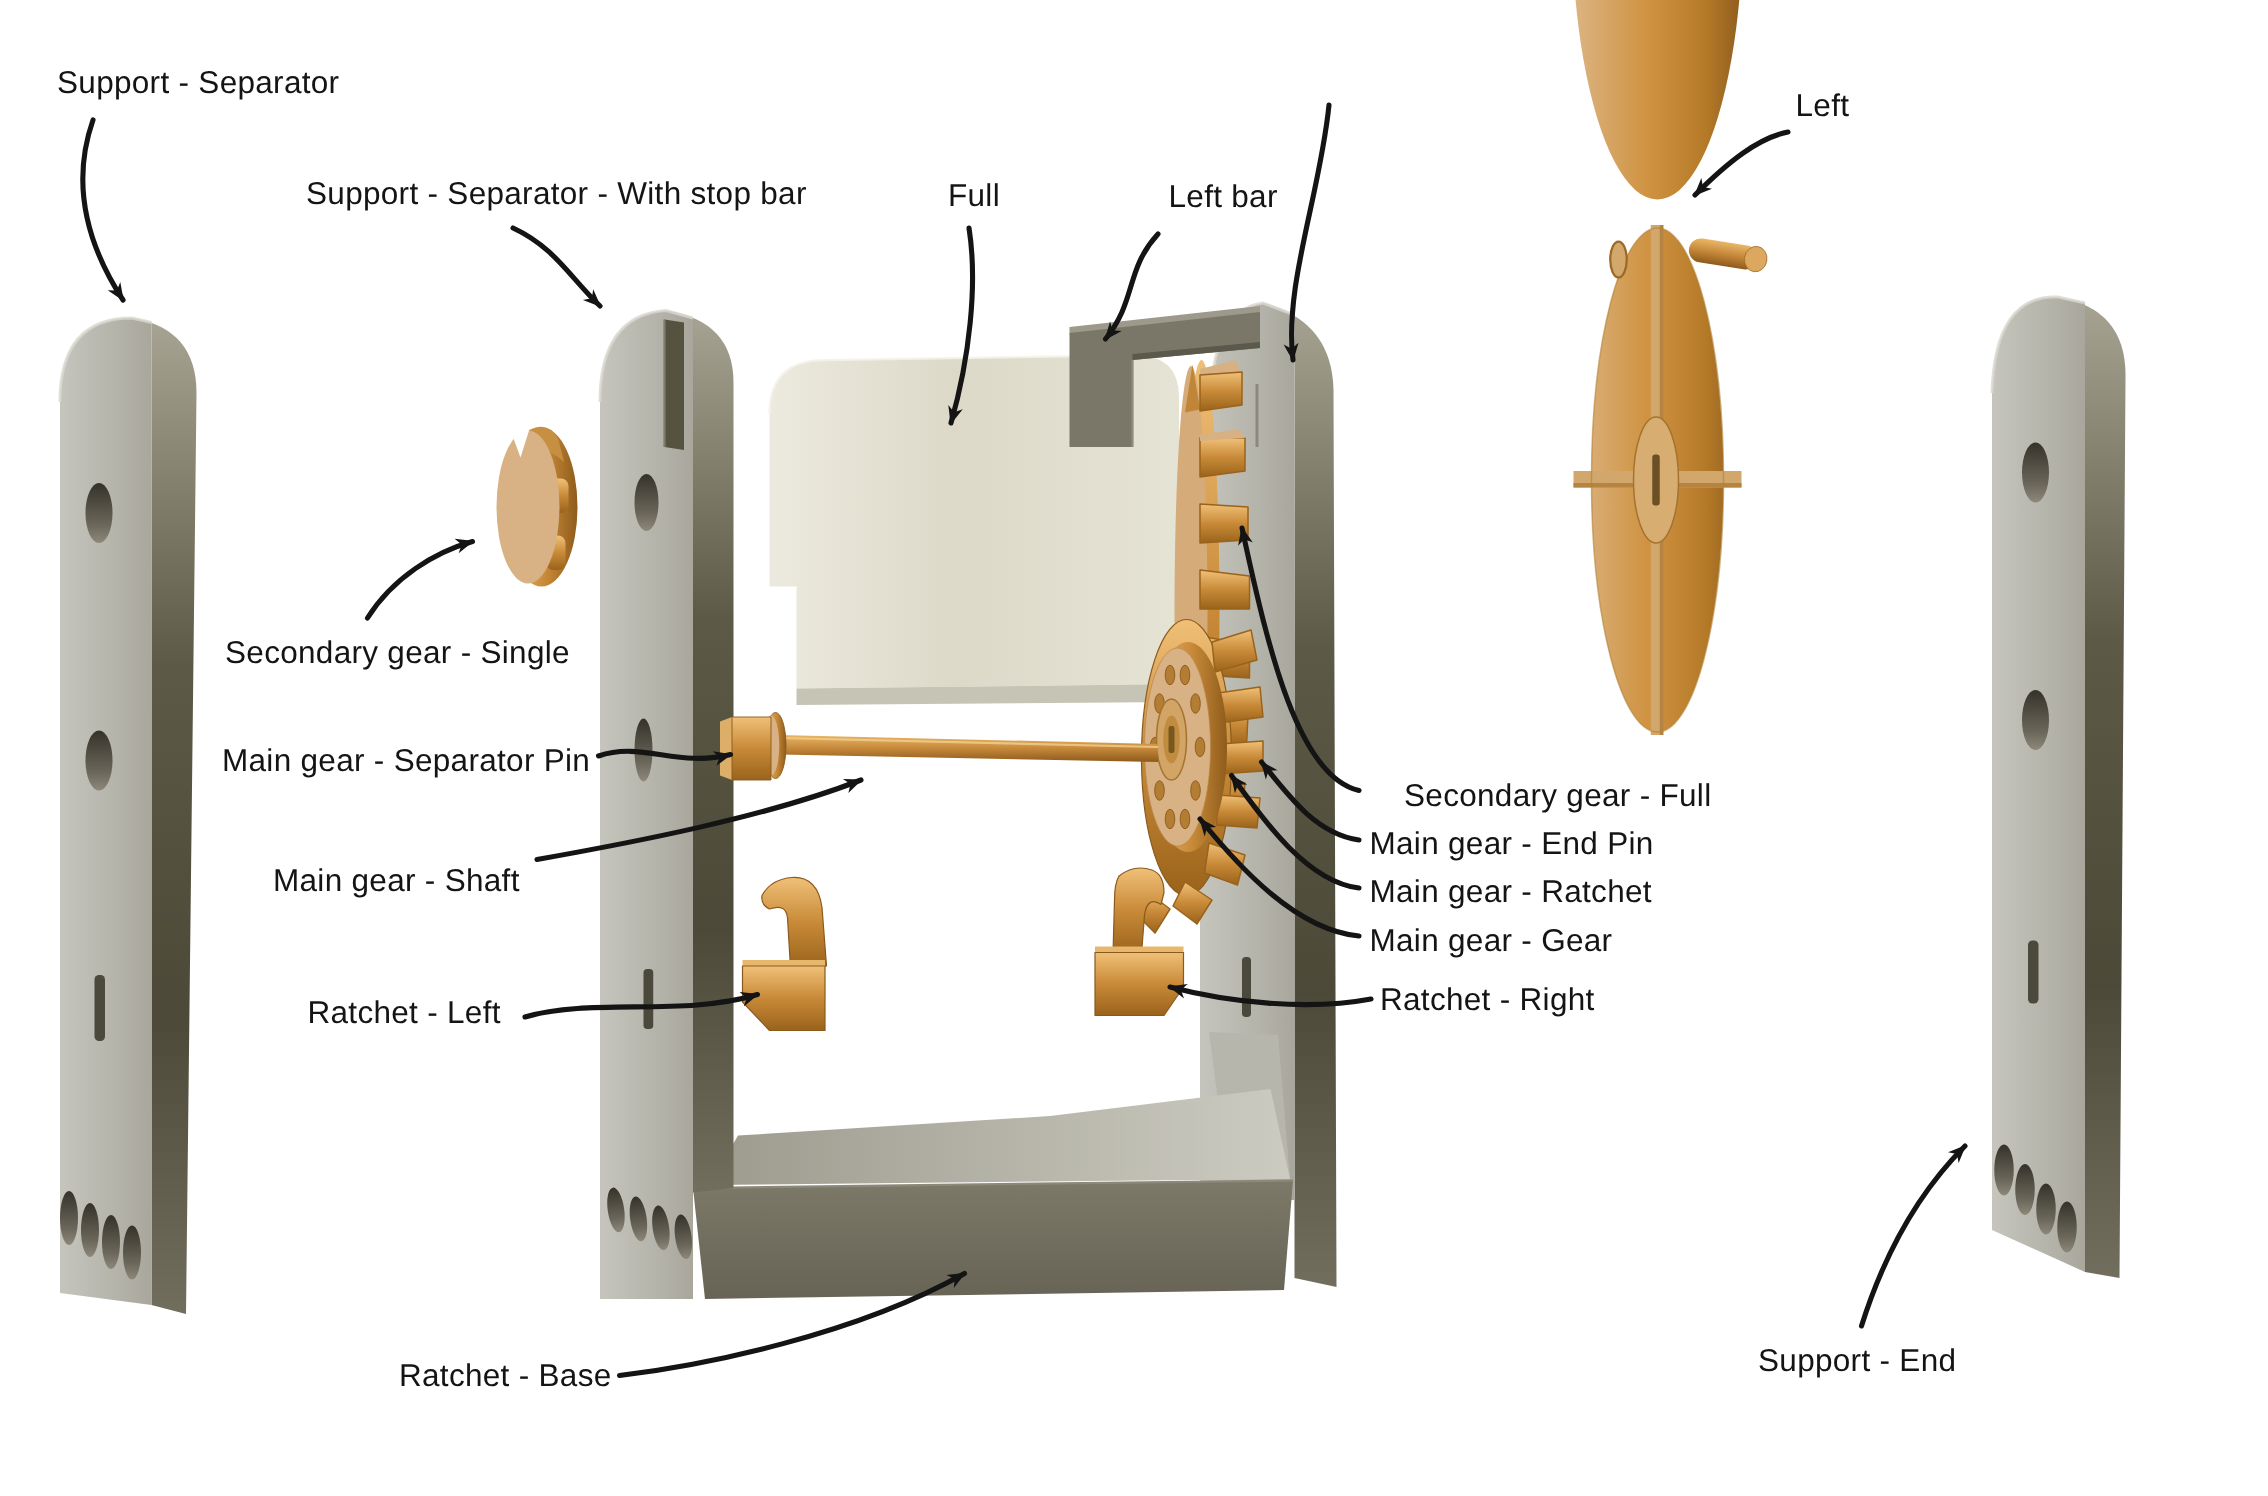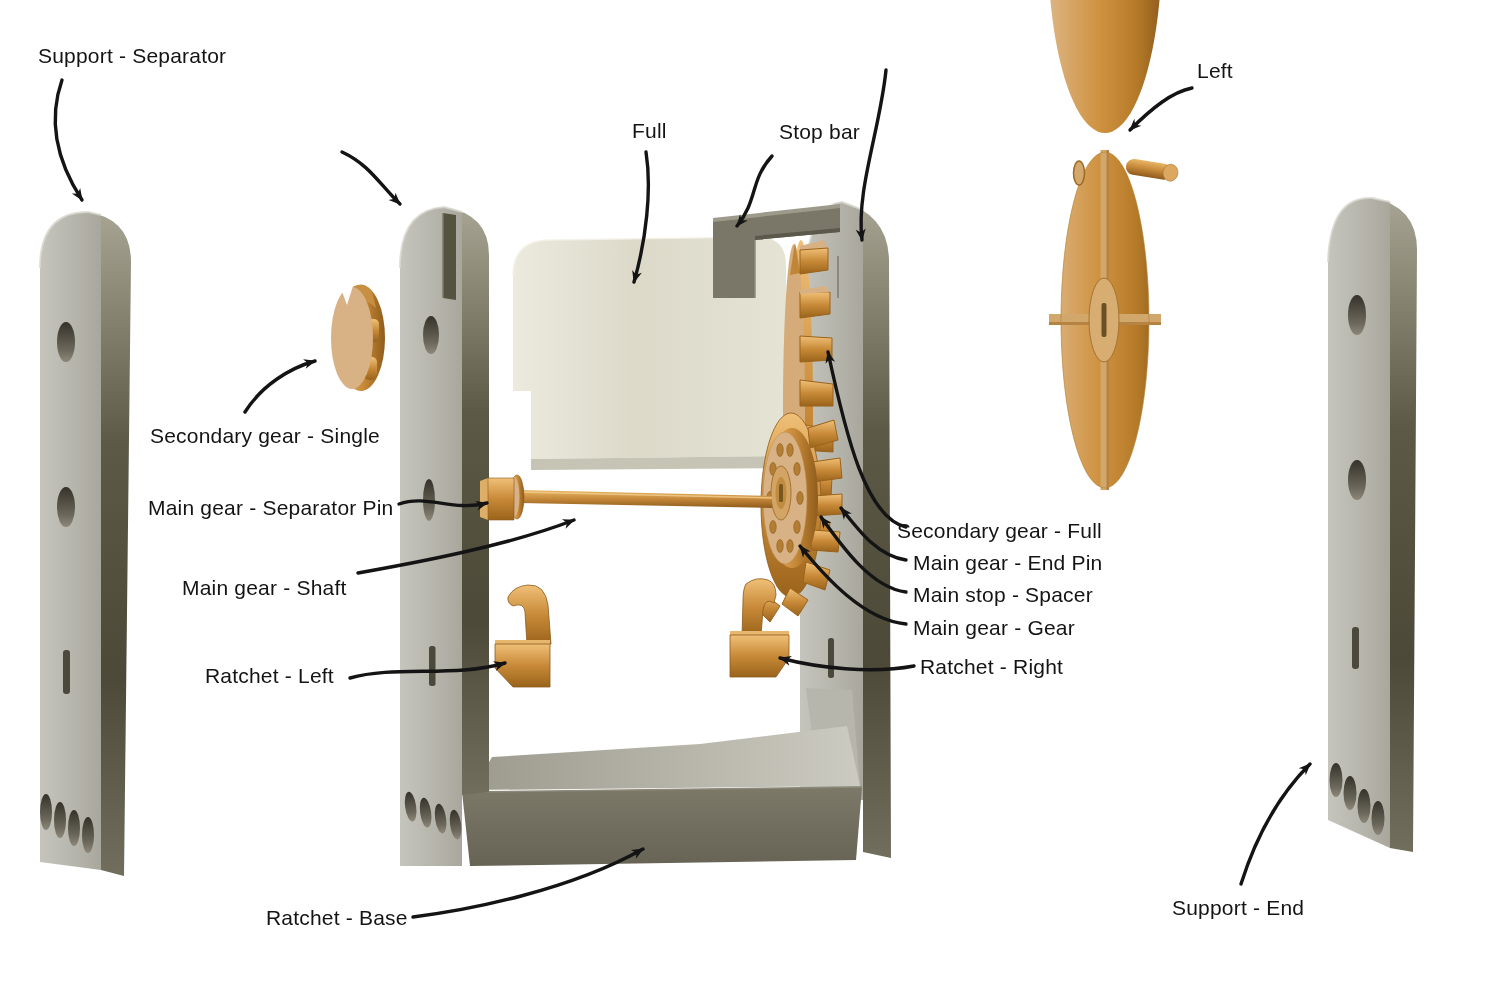--- a/index.html
+++ b/index.html
@@ -255,27 +255,28 @@
     <path class="arrow" marker-end="url(#ah)" d="M906 527 C866 518, 846 436, 828 352"></path>
     <path class="arrow" marker-end="url(#ah)" d="M906 560 C878 556, 860 532, 841 508"></path>
     <path class="arrow" marker-end="url(#ah)" d="M906 592 C872 588, 843 548, 821 517"></path>
     <path class="arrow" marker-end="url(#ah)" d="M906 624 C864 620, 826 578, 800 546"></path>
     <path class="arrow" marker-end="url(#ah)" d="M914 666 C872 674, 818 668, 780 658"></path>
     <path class="arrow" marker-end="url(#ah)" d="M1241 884 C1258 830, 1282 792, 1310 764"></path>
   </g>
 </svg>
 
   <div class="lbl" style="left:38px;top:44px">Support - Separator</div>
+  <div class="lbl" style="left:204px;top:118px">Support - Separator - With stop bar</div>
   <div class="lbl" style="left:632px;top:119px">Full</div>
-  <div class="lbl" style="left:779px;top:120px">Stop bar</div>
+  <div class="lbl" style="left:779px;top:120px">Left bar</div>
   <div class="lbl" style="left:1197px;top:59px">Left</div>
   <div class="lbl" style="left:150px;top:424px">Secondary gear - Single</div>
   <div class="lbl" style="left:148px;top:496px">Main gear - Separator Pin</div>
   <div class="lbl" style="left:182px;top:576px">Main gear - Shaft</div>
   <div class="lbl" style="left:205px;top:664px">Ratchet - Left</div>
   <div class="lbl" style="left:266px;top:906px">Ratchet - Base</div>
-  <div class="lbl" style="left:897px;top:519px">Secondary gear - Full</div>
+  <div class="lbl" style="left:936px;top:519px">Secondary gear - Full</div>
   <div class="lbl" style="left:913px;top:551px">Main gear - End Pin</div>
-  <div class="lbl" style="left:913px;top:583px">Main stop - Spacer</div>
+  <div class="lbl" style="left:913px;top:583px">Main gear - Ratchet</div>
   <div class="lbl" style="left:913px;top:616px">Main gear - Gear</div>
   <div class="lbl" style="left:920px;top:655px">Ratchet - Right</div>
   <div class="lbl" style="left:1172px;top:896px">Support - End</div>
 </div>
 
 </body></html>

